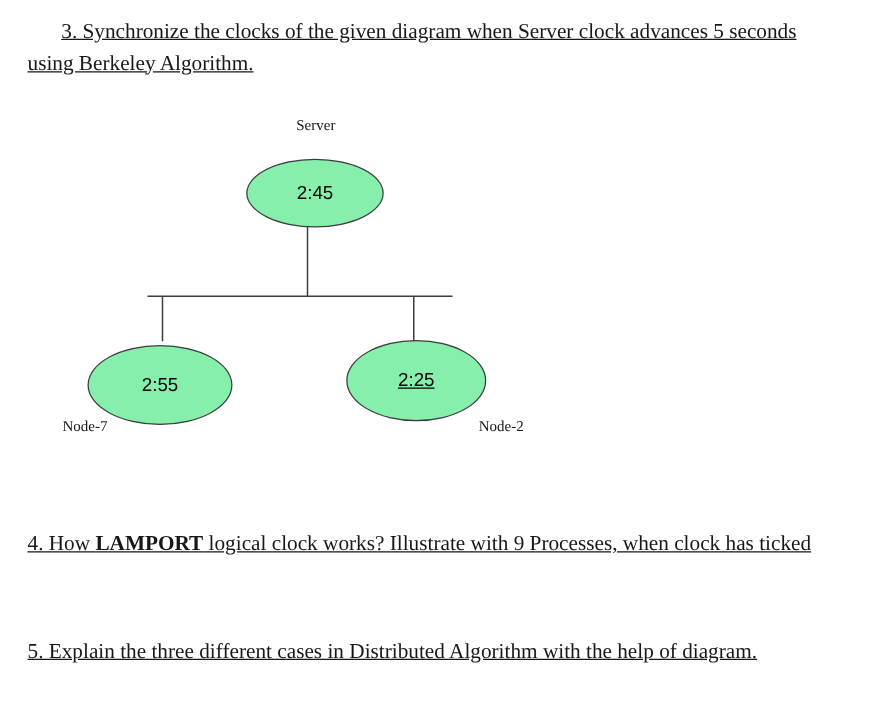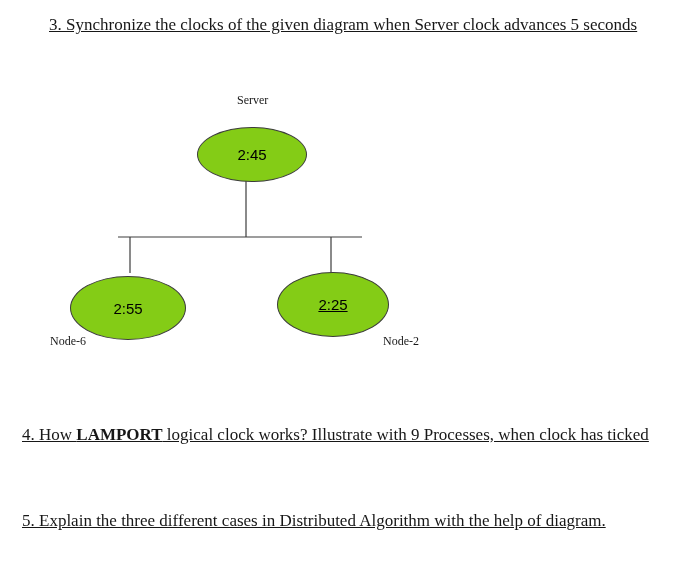--- a/index.html
+++ b/index.html
@@ -37,37 +37,38 @@
     color: #171717;
     white-space: nowrap;
   }
   .ellipse {
     position: absolute;
     border: 1px solid #3c3c3c;
     border-radius: 50%;
     display: flex;
     align-items: center;
     justify-content: center;
-    background: #84cc16;
+    background: #86efac;
     font-family: "Liberation Sans", sans-serif;
     font-size: 15px;
     color: #000000;
   }
   svg.lines {
     position: absolute;
     left: 0;
     top: 0;
     pointer-events: none;
   }
 </style>
 </head>
 <body>
 
 <p class="q" id="q3">
   <span class="line1">3.  Synchronize the clocks of the given diagram when Server clock advances 5 seconds</span>
+  <span class="line2">using Berkeley Algorithm.</span>
 </p>
 
 <div>
 
   <div class="diagram-label" style="left:237px; top:93px;">Server</div>
 
   <svg class="lines" width="700" height="565">
     <line x1="246" y1="180" x2="246" y2="237" stroke="#3c3c3c" stroke-width="1.2"></line>
     <line x1="118" y1="237" x2="362" y2="237" stroke="#3c3c3c" stroke-width="1.2"></line>
     <line x1="130" y1="237" x2="130" y2="273" stroke="#3c3c3c" stroke-width="1.2"></line>
@@ -79,21 +80,21 @@
   </div>
 
   <div class="ellipse" style="left:70px; top:276px; width:114px; height:62px;">
     <span>2:55</span>
   </div>
 
   <div class="ellipse" style="left:277px; top:272px; width:110px; height:63px;text-decoration:underline;">
     <span>2:25</span>
   </div>
 
-  <div class="diagram-label" style="left:50px; top:334px;">Node-6</div>
+  <div class="diagram-label" style="left:50px; top:334px;">Node-7</div>
 
   <div class="diagram-label" style="left:383px; top:334px;">Node-2</div>
 
 </div>
 
 <p class="q" id="q4">
   <span class="line1"><span>4. How </span><span class="bold">LAMPORT</span><span> logical clock works? Illustrate with 9 Processes, when clock has ticked</span></span>
 </p>
 
 <p class="q" id="q5">

